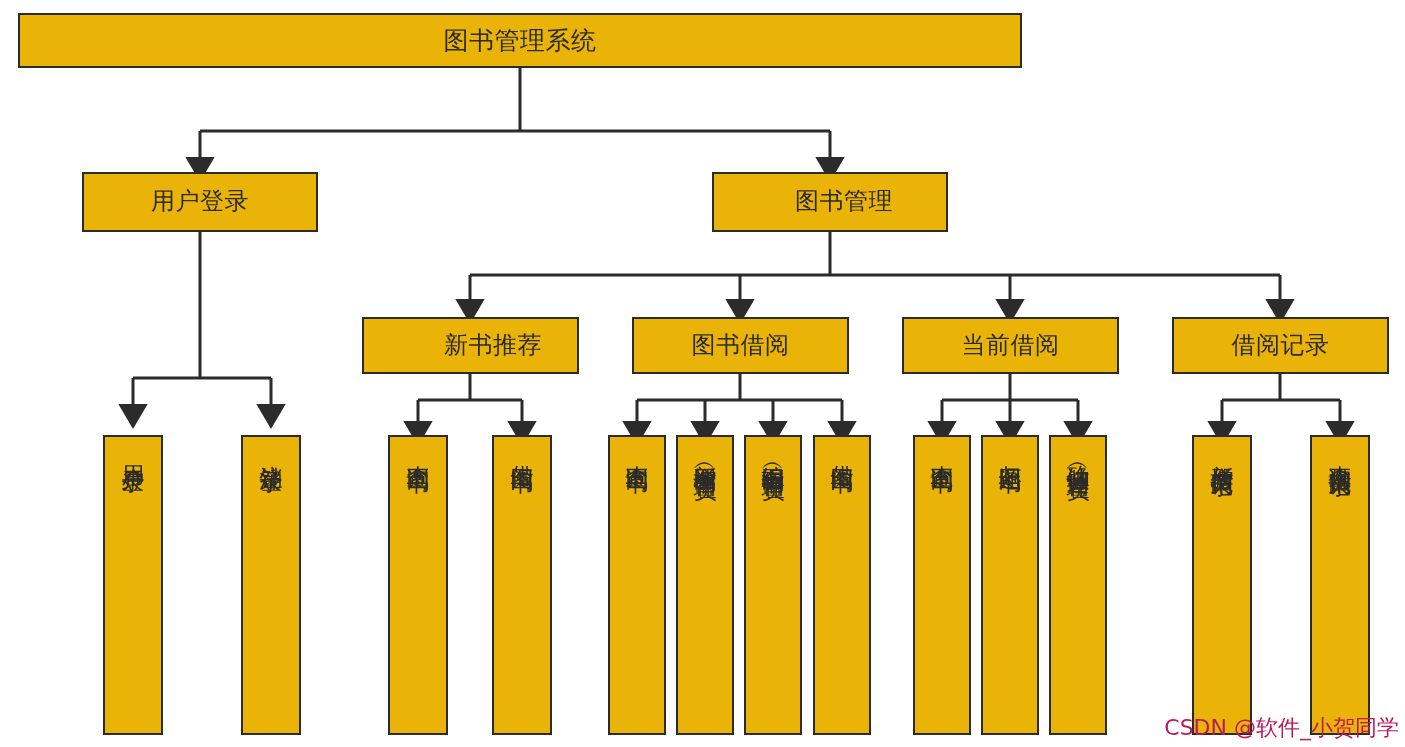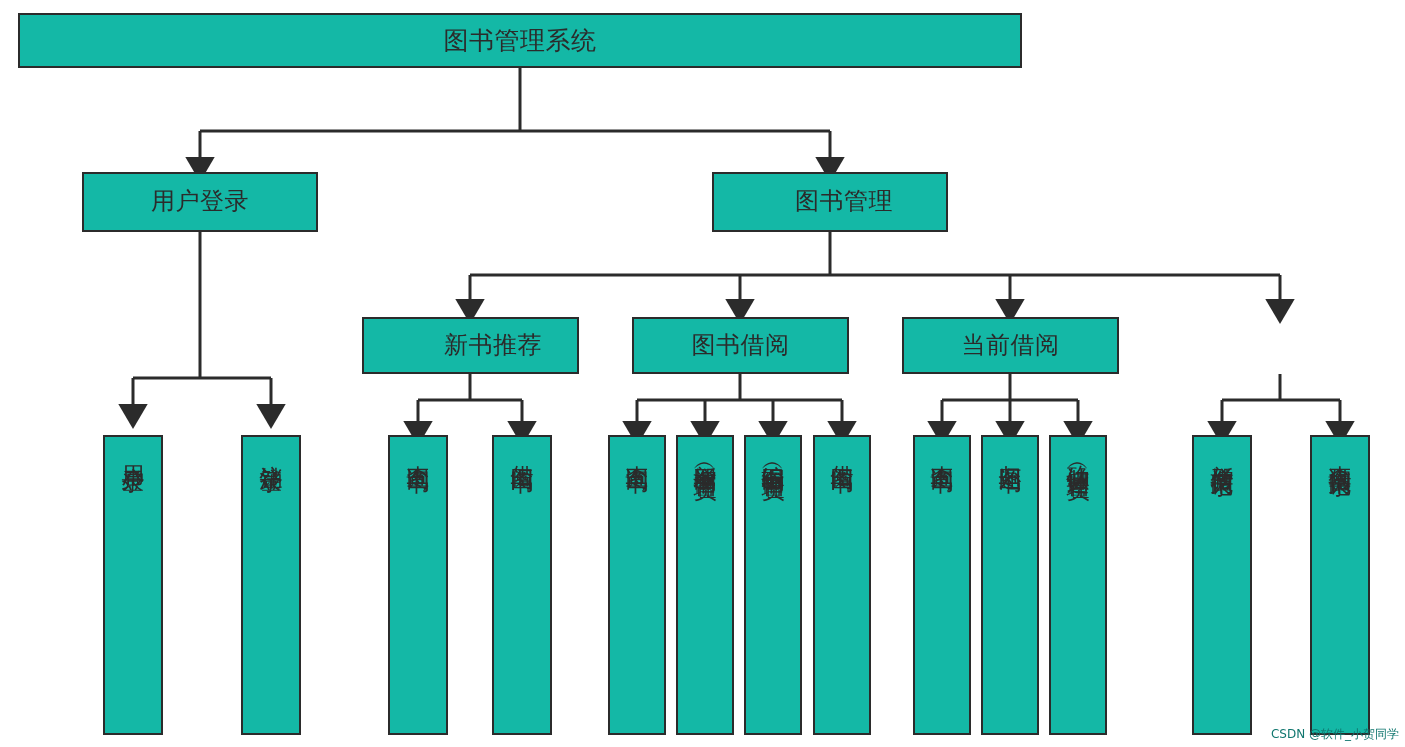--- a/index.html
+++ b/index.html
@@ -22,21 +22,21 @@
     position: absolute;
     left: 0;
     top: 0;
     width: 1405px;
     height: 747px;
     pointer-events: none;
   }
   .node {
     position: absolute;
     box-sizing: border-box;
-    background: #14b8a6;
+    background: #eab308;
     border: 2px solid #2b2b2b;
     display: flex;
     align-items: center;
     justify-content: center;
     z-index: 2;
   }
   .node .node-label {
     color: #2b2b2b;
     letter-spacing: 0.5px;
     text-align: center;
@@ -61,22 +61,22 @@
     text-orientation: upright;
     font-size: 23px;
     letter-spacing: 2px;
     line-height: 1;
     white-space: nowrap;
   }
   #watermark {
     position: absolute;
     right: 6px;
     bottom: 4px;
-    font-size: 12px;
-    color: #0f766e;
+    font-size: 22px;
+    color: #be185d;
     z-index: 5;
     white-space: nowrap;
     font-family: "DejaVu Sans", "Liberation Sans", sans-serif;
   }
 </style>
 </head>
 <body>
 
 <div id="diagram-root">
 
@@ -147,20 +147,23 @@
   </div>
 
   <div class="node horiz" style="left:902px; top:317px; width:217px; height:57px;">
     <span class="node-label">当前借阅</span>
   </div>
 
   <div class="node horiz" style="left:632px; top:317px; width:217px; height:57px;">
     <span class="node-label">图书借阅</span>
   </div>
 
+  <div class="node horiz" style="left:1172px; top:317px; width:217px; height:57px;">
+    <span class="node-label">借阅记录</span>
+  </div>
 
   <div class="node vert" style="left:103px; top:435px; width:60px; height:300px;">
     <span class="node-label">用户登录</span>
   </div>
 
   <div class="node vert" style="left:241px; top:435px; width:60px; height:300px;">
     <span class="node-label">注销登录</span>
   </div>
 
   <div class="node vert" style="left:388px; top:435px; width:60px; height:300px;">

